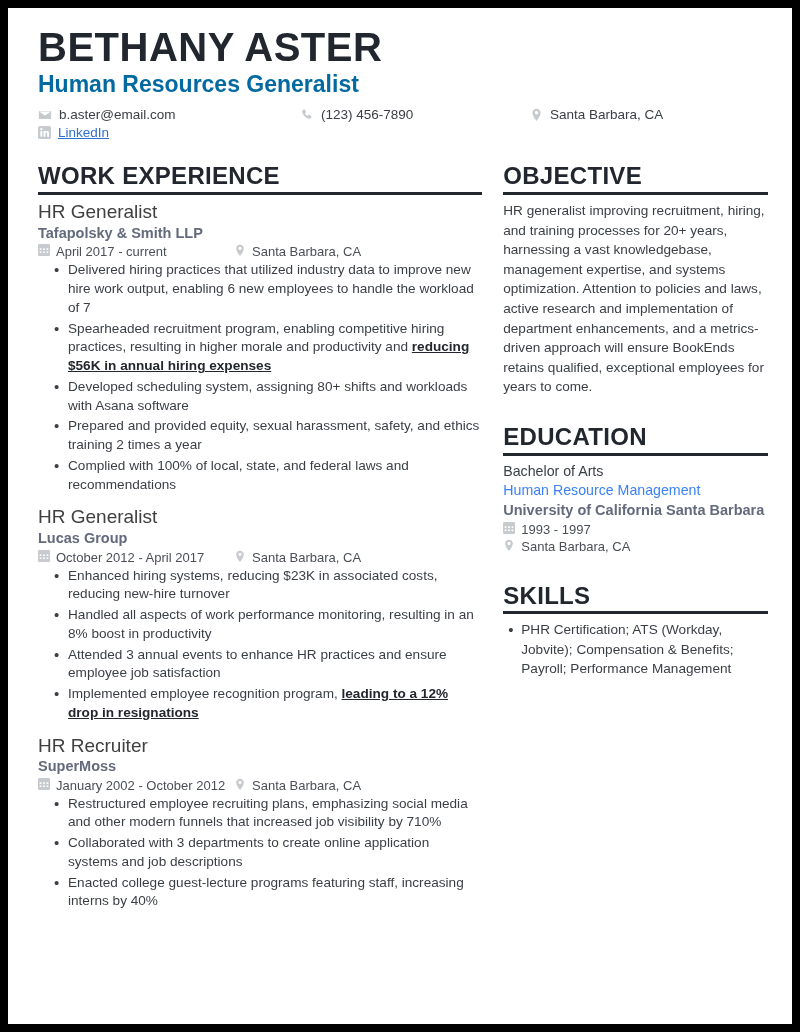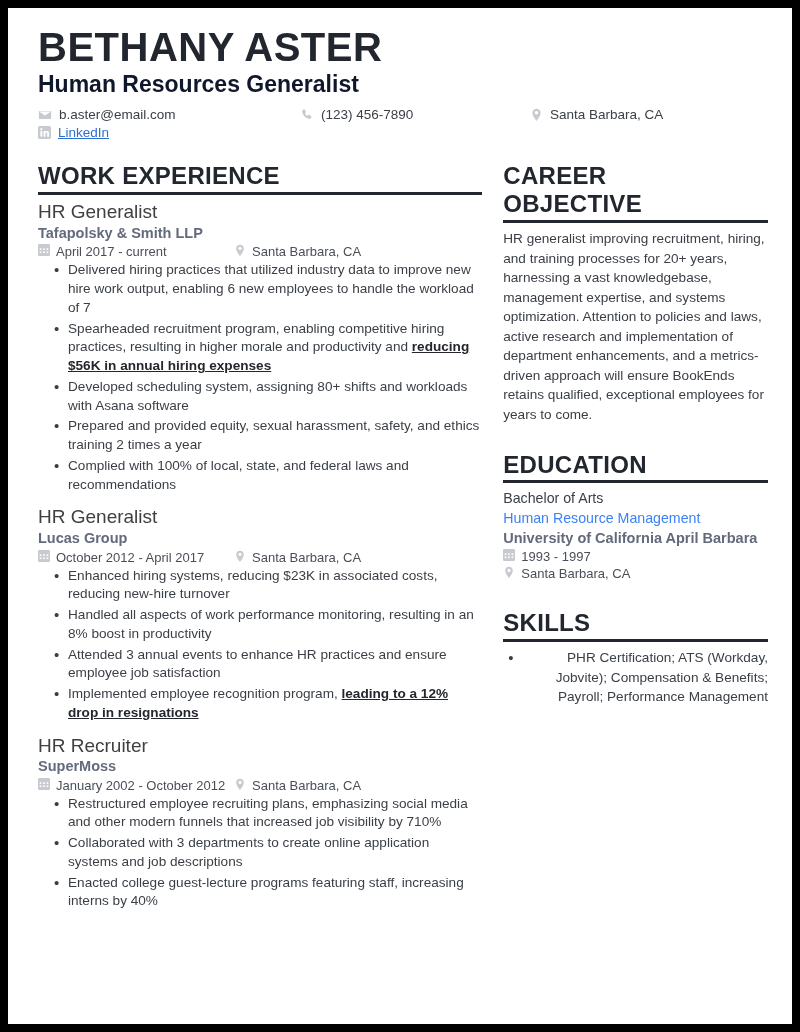--- a/index.html
+++ b/index.html
@@ -29,21 +29,21 @@
     font-size: 40px;
     font-weight: 700;
     letter-spacing: 0.5px;
     color: #22262e;
     line-height: 1.05;
     margin: 0 0 4px 6px;
   }
   .subtitle {
     font-size: 23px;
     font-weight: 700;
-    color: #0f172a;
+    color: #0369a1;
     line-height: 1.1;
     margin: 0 0 10px 6px;
   }
   .contact-row {
     display: flex;
     align-items: center;
     margin-left: 6px;
     margin-bottom: 3px;
   }
   .contact-item {
@@ -172,21 +172,20 @@
   ul.skills {
     margin: 4px 0 0 0;
     padding-left: 18px;
     list-style: none;
   }
   ul.skills li {
     position: relative;
     font-size: 13.6px;
     line-height: 1.42;
     color: #3a3f46;
-    text-align: right;
   }
   ul.skills li::before {
     content: "\2022";
     position: absolute;
     left: -13px;
     top: -1px;
     font-size: 15px;
     color: #3a3f46;
   }
 </style>
@@ -355,34 +354,33 @@
             </div>
           </div>
       </div>
     </div>
 
     <div class="col-gap"></div>
 
     <div class="col-right">
 
       <div>
-        <div class="section-head">CAREER</div>
         <div class="section-head">OBJECTIVE</div>
         <div class="section-rule"></div>
         <p class="objective-text">HR generalist improving recruitment, hiring, and training processes for 20+ years, harnessing a vast knowledgebase, management expertise, and systems optimization. Attention to policies and laws, active research and implementation of department enhancements, and a metrics-driven approach will ensure BookEnds retains qualified, exceptional employees for years to come.</p>
       </div>
 
       <div class="block-gap"></div>
 
       <div>
         <div class="section-head">EDUCATION</div>
         <div class="section-rule"></div>
         <div class="edu-degree">Bachelor of Arts</div>
         <div class="edu-field">Human Resource Management</div>
-        <div class="edu-school">University of California April Barbara</div>
+        <div class="edu-school">University of California Santa Barbara</div>
         <div class="job-meta">
           <div class="meta-item">
             <span class="icon">
               <svg width="12" height="12" viewBox="0 0 14 14">
                   <rect class="ico-gray" width="14" height="14" rx="1.5"></rect>
                   <rect x="2" y="5" width="2" height="2" fill="#ffffff"></rect>
                   <rect x="6" y="5" width="2" height="2" fill="#ffffff"></rect>
                   <rect x="10" y="5" width="2" height="2" fill="#ffffff"></rect>
                   <rect x="2" y="8.6" width="2" height="2" fill="#ffffff"></rect>
                   <rect x="6" y="8.6" width="2" height="2" fill="#ffffff"></rect>

